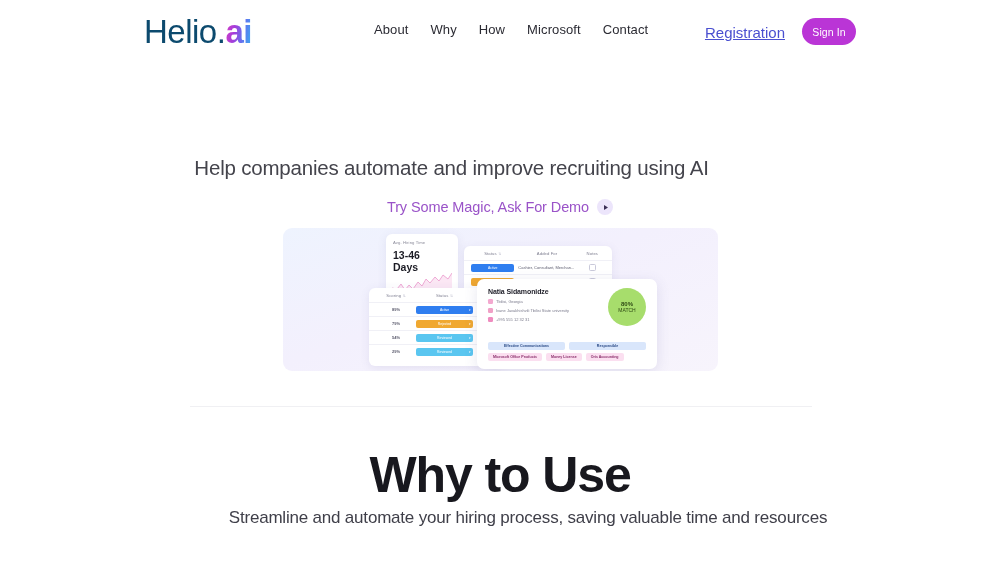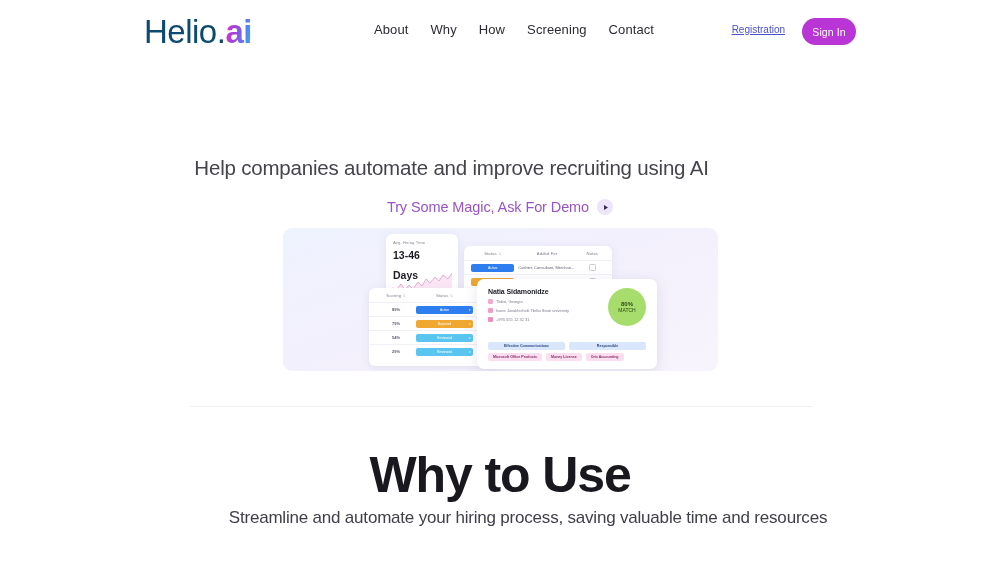--- a/index.html
+++ b/index.html
@@ -37,21 +37,21 @@
     position: absolute; left: 374px; top: 22px;
     display: flex; gap: 22px; align-items: center;
   }
   .nav a {
     font-size: 13px; color: #2b2b33; text-decoration: none;
     letter-spacing: 0.1px; cursor: pointer; white-space: nowrap;
   }
 
   .reg-link {
     position: absolute; right: 144px; top: 24px;
-    font-size: 10px; color: #4a4fd0; text-decoration: underline;
+    font-size: 15px; color: #4a4fd0; text-decoration: underline;
     cursor: pointer; white-space: nowrap;
   }
   .signin {
     position: absolute; right: 144px; top: 18px;
     width: 54px; height: 27px; border-radius: 14px;
     background: #ba35d6;
     color: #ffffff; font-size: 10.5px;
     display: flex; align-items: center; justify-content: center;
     border: none; cursor: pointer; letter-spacing: 0.1px;
   }
@@ -192,21 +192,21 @@
 
   <div class="header">
     <div class="logo">
       <span class="dark">Helio.</span><span class="grad">ai</span>
     </div>
 
     <nav class="nav">
       <a href="#">About</a>
       <a href="#">Why</a>
       <a href="#">How</a>
-      <a href="#">Screening</a>
+      <a href="#">Microsoft</a>
       <a href="#">Contact</a>
     </nav>
 
     <a class="reg-link" href="#" style="right:215px;">Registration</a>
     <button class="signin">Sign In</button>
   </div>
 
   <p class="hero-sub">Help companies automate and improve recruiting using AI</p>
 
   <div class="hero-cta">
@@ -216,21 +216,21 @@
           <polygon points="2,1 6,3.5 2,6" fill="#3a2d55"></polygon>
         </svg>
     </span>
   </div>
 
   <div class="hero-img">
 
     <div class="mock card c-hire">
       <div class="lbl">Avg. Hiring Time</div>
       <div class="big">13-46</div>
-      <div class="big" style="margin-top:8px;">Days</div>
+      <div class="big" style="margin-top:0;">Days</div>
       <svg class="spark" viewBox="0 0 60 20" preserveAspectRatio="none">
         <path d="M0,16 L5,17 L9,12 L13,18 L17,13 L21,17 L26,10 L30,14 L34,7 L38,11 L43,5 L47,9 L51,3 L56,7 L60,1 L60,20 L0,20 Z" fill="#fbe7f4" stroke="none"></path>
         <path d="M0,16 L5,17 L9,12 L13,18 L17,13 L21,17 L26,10 L30,14 L34,7 L38,11 L43,5 L47,9 L51,3 L56,7 L60,1" fill="none" stroke="#e88cc6" stroke-width="0.7"></path>
       </svg>
     </div>
 
     <div class="mock card c-top">
       <div class="thead">
         <div class="th" style="width:48px;justify-content:center;">
           <span>Status</span>

